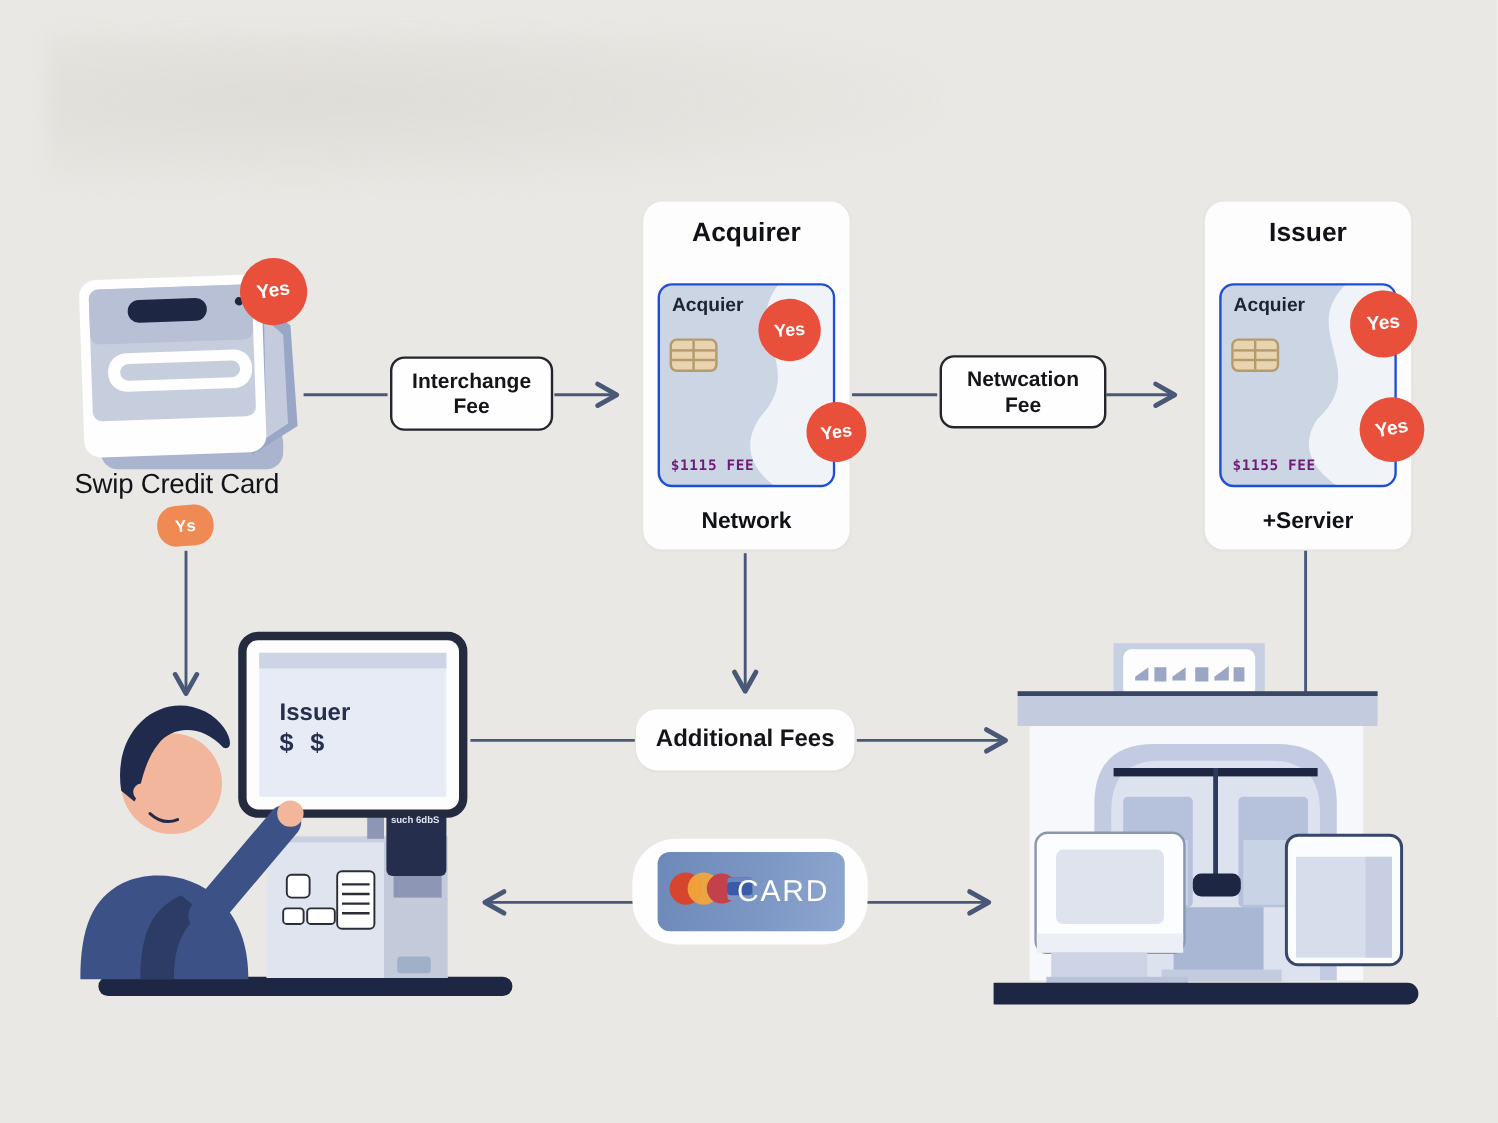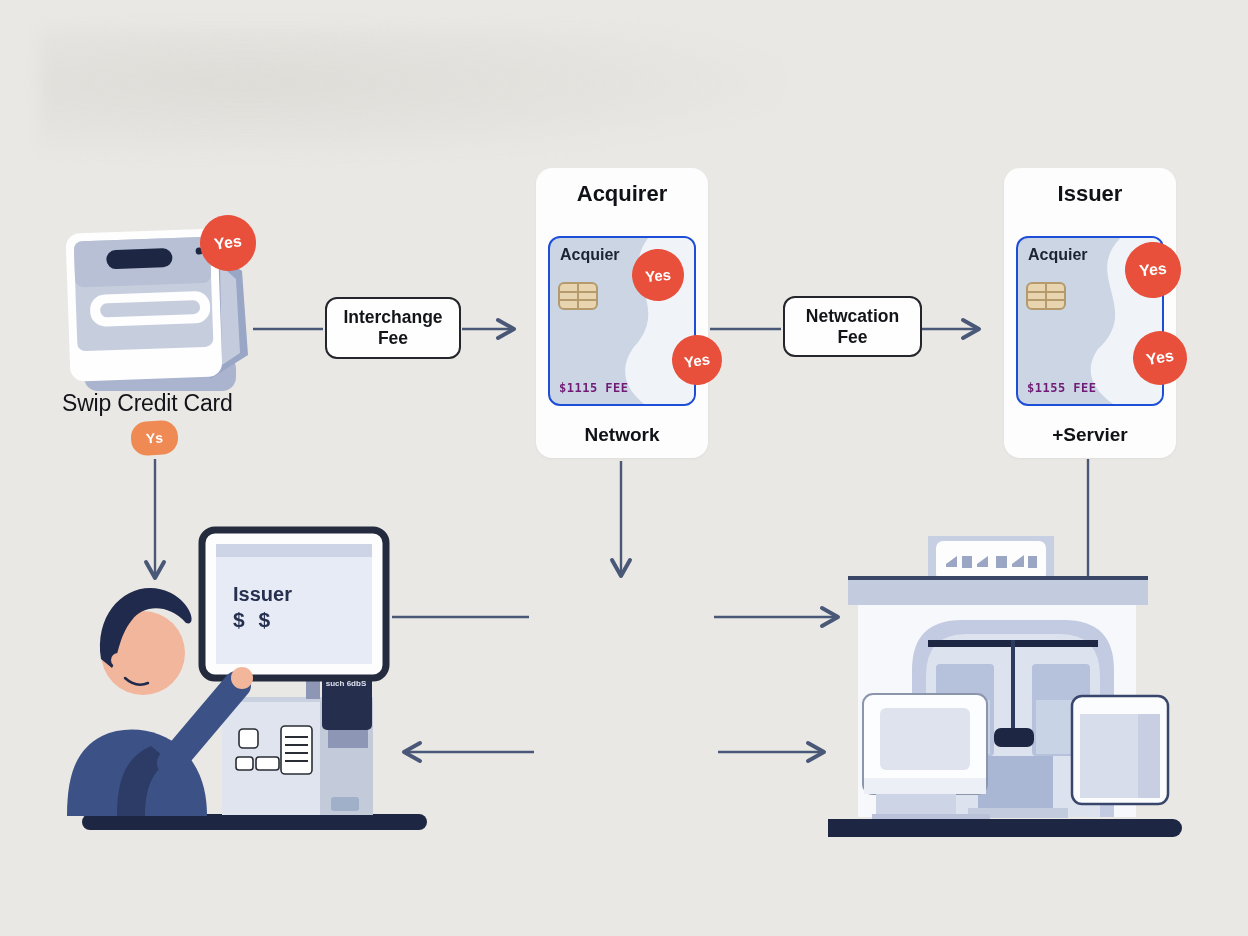--- a/index.html
+++ b/index.html
@@ -121,20 +121,23 @@
   <div class="badge orange" style="left:131px;top:421px;width:47px;height:34px;font-size:14px;transform:rotate(-4deg);">
     <span>Ys</span>
   </div>
 
   <div class="flowbox" style="left:325px;top:297px;width:136px;height:62px;font-size:17.5px;">
     <span>Interchange Fee</span>
   </div>
   <div class="flowbox" style="left:783px;top:296px;width:139px;height:61px;font-size:17.5px;">
     <span>Netwcation Fee</span>
   </div>
+  <div class="flowbox plain" style="left:530px;top:591px;width:182px;height:51px;font-size:20px;">
+    <span>Additional Fees</span>
+  </div>
 
   <section class="panel" style="left:536px;top:168px;">
     <div class="panel-title">Acquirer</div>
     <div class="pcard">
       <svg class="swoosh" viewBox="0 0 148 170" preserveAspectRatio="none">
         <path d="M106,-6 C64,38 128,66 86,112 C58,152 106,176 106,176 L154,176 L154,-6 Z" fill="#f3f5fa" opacity="0.92"></path>
       </svg>
       <span class="card-label">Acquier</span>
       <span class="chip"></span>
       <span class="card-fee">$1115 FEE</span>
@@ -207,20 +210,29 @@
       <circle cx="63" cy="135" r="7" fill="#f1b69b"></circle>
       <path d="M70,153 Q81,163 93,158" stroke="#1f2a4d" stroke-width="2.5" fill="none" stroke-linecap="round"></path>
     </g>
   </svg>
   <div class="screen-text">
     <div>Issuer</div>
     <div class="dollars">$ $</div>
   </div>
   <div class="reader-text">such 6dbS</div>
 
+  <div class="card-pill">
+    <div class="blue-card">
+      <span class="mc mc-red"></span>
+      <span class="mc mc-orange"></span>
+      <span class="mc mc-red2"></span>
+      <span class="mc-logo"></span>
+      <span class="card-word">CARD</span>
+    </div>
+  </div>
 
   <svg class="illus" style="left:828px;top:528px;width:355px;height:312px;" viewBox="0 0 355 312">
 
     <g>
       <rect x="100" y="8" width="126" height="46" fill="#c7cfe2"></rect>
       <rect x="108" y="13" width="110" height="40" rx="7" fill="#fdfdfd"></rect>
       <g fill="#9aa6c4">
         <path d="M118,36 l11,-8 v11 h-11 z"></path>
           <path d="M134,28 h10 v12 h-10 z"></path>
         <path d="M149,36 l11,-8 v11 h-11 z"></path>

